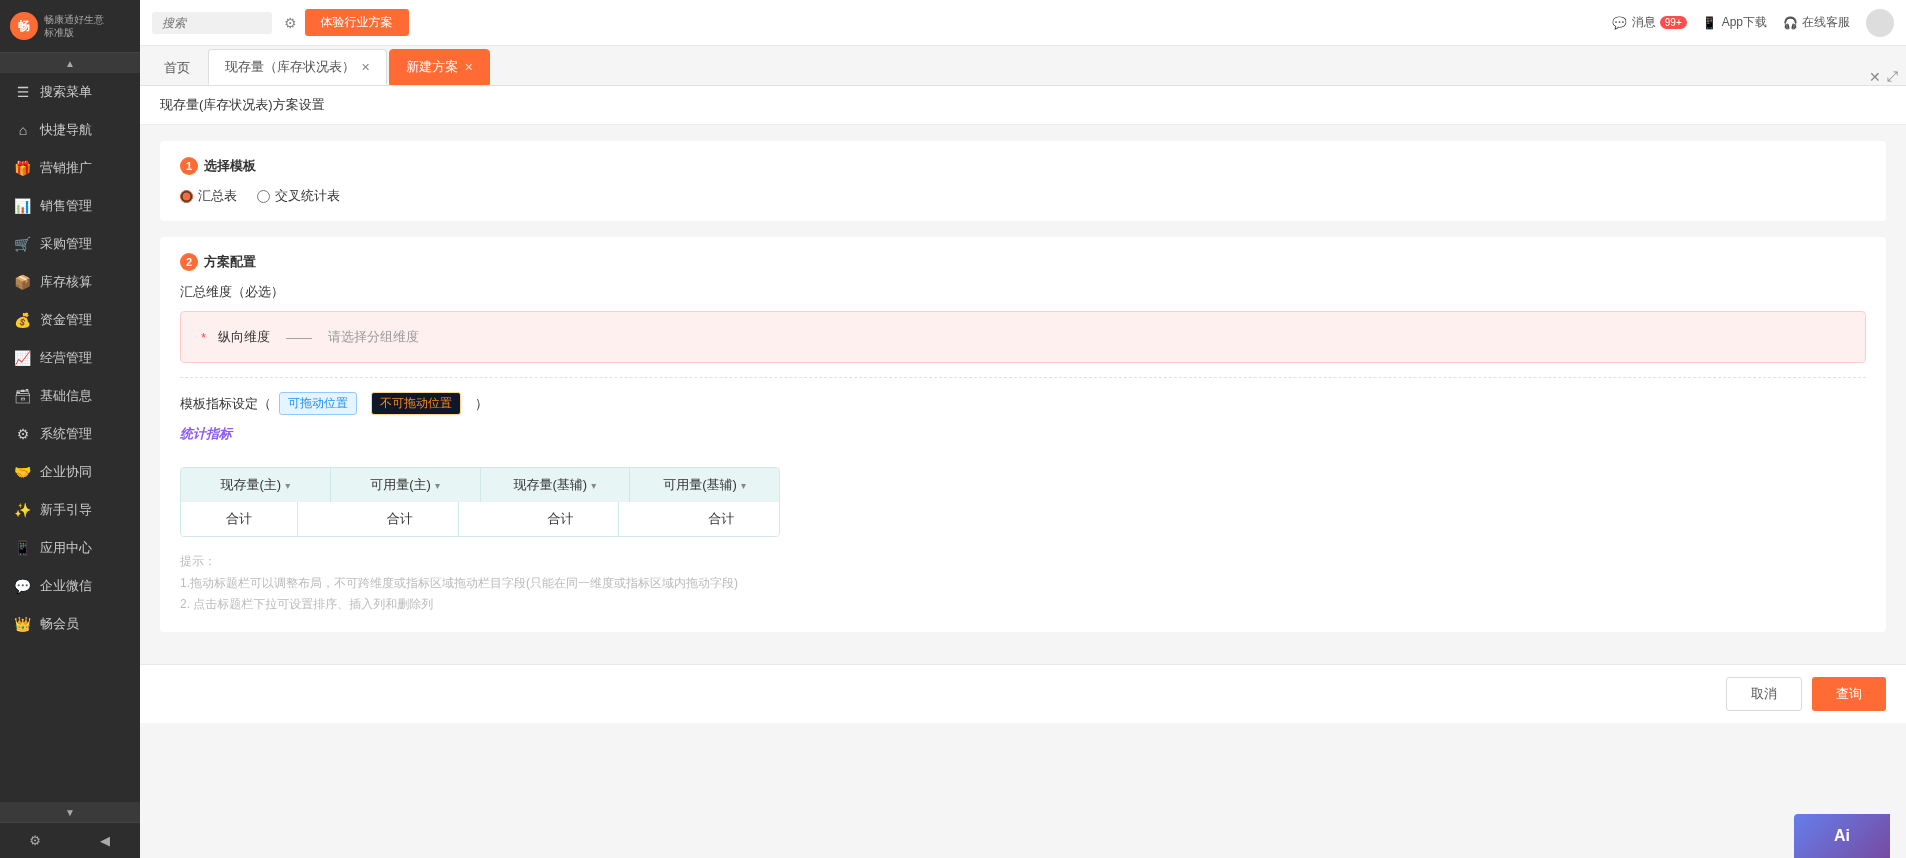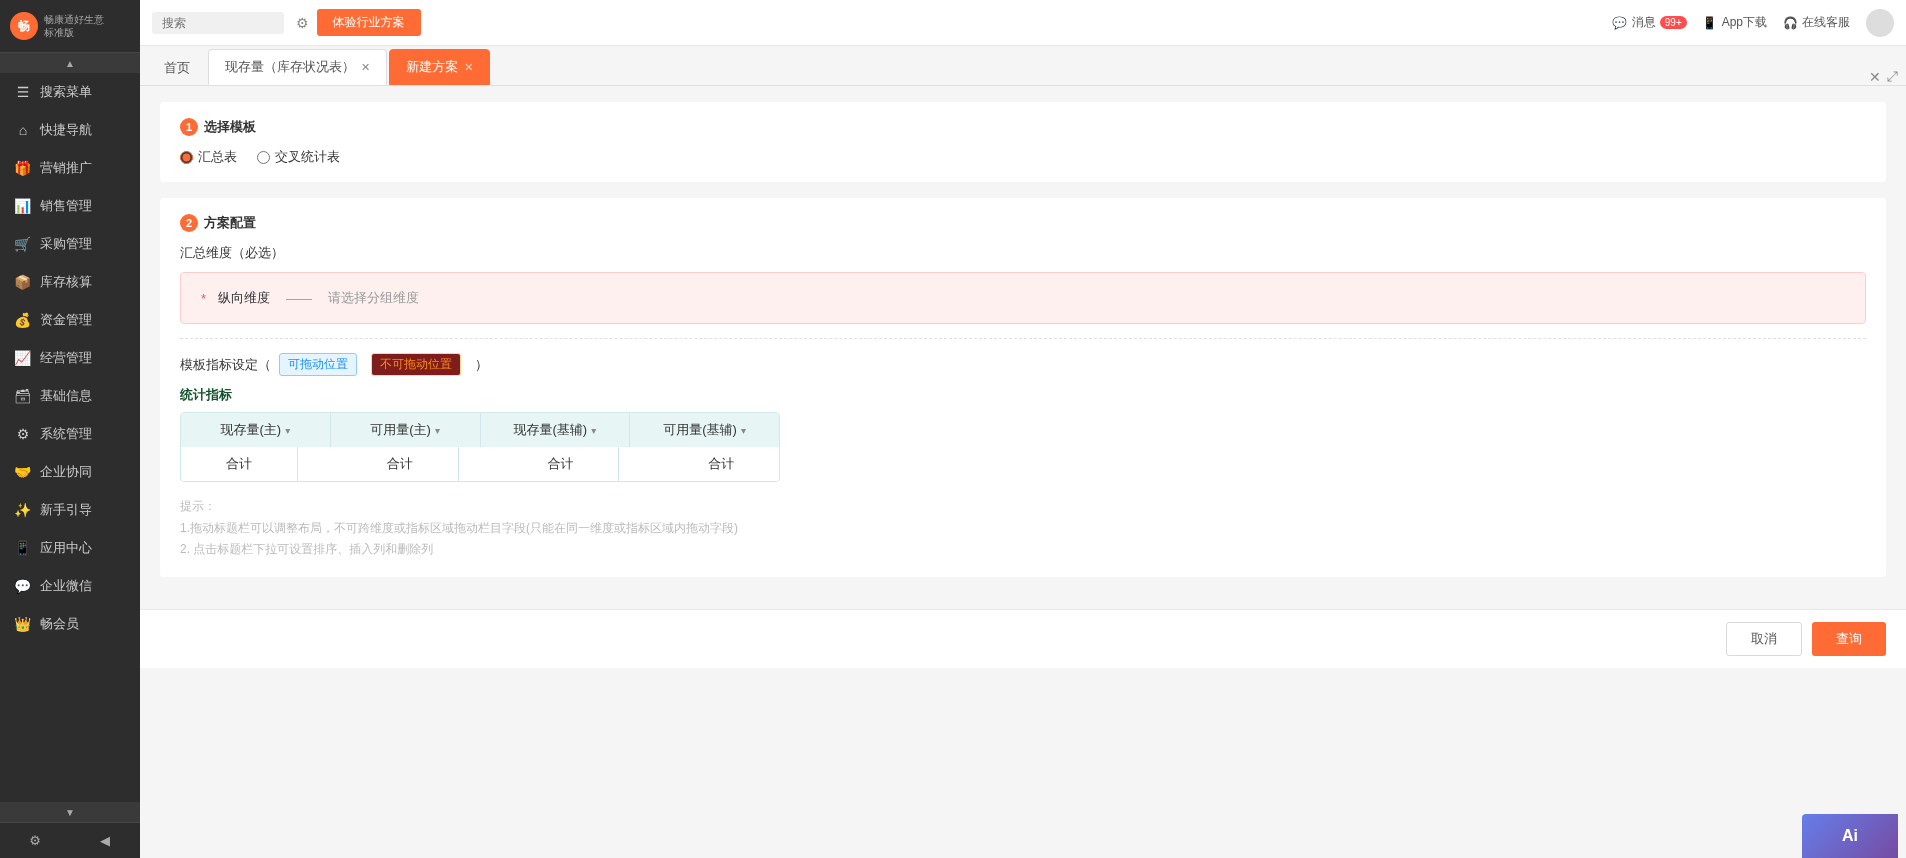--- a/index.html
+++ b/index.html
@@ -63,21 +63,22 @@
     .topbar {
       height: 46px;
       background: #fff;
       border-bottom: 1px solid #e8e8e8;
       display: flex; align-items: center; padding: 0 12px;
       gap: 8px; flex-shrink: 0;
     }
     .topbar-search {
       background: #f0f0f0; border: none; border-radius: 3px;
       padding: 4px 10px; font-size: 12px; color: #737373;
-      width: 132px;
+      width: 120px;
+      font-style: italic;
     }
     .topbar-btn-experience {
       background: #ff6b35; color: white; border: none;
       padding: 5px 16px; border-radius: 3px; cursor: pointer;
       font-size: 12px;
     }
     .topbar-gear { color: #888; cursor: pointer; font-size: 14px; margin-left: 4px; }
     .topbar-right { margin-left: auto; display: flex; align-items: center; gap: 16px; }
     .topbar-right-item { display: flex; align-items: center; gap: 4px; font-size: 12px; color: #555; cursor: pointer; }
     .badge { background: #ff4d4f; color: white; border-radius: 10px; padding: 1px 5px; font-size: 10px; }
@@ -156,24 +157,24 @@
     .field-placeholder { color: #999; font-size: 13px; }
 
     
     .indicator-settings { margin-top: 14px; }
     .indicator-label { display: flex; align-items: center; gap: 8px; font-size: 13px; color: #333; margin-bottom: 10px; font-family: Liberation Mono, monospace; }
     .indicator-chip {
       display: inline-block; padding: 2px 8px; border-radius: 3px;
       font-size: 12px; margin-right: 6px;
     }
     .chip-draggable { background: #e6f4ff; color: #1890ff; border: 1px solid #91caff; }
-    .chip-fixed { background: #7f1d1d; color: #fa8c16; border: 1px solid #ffd591; }
-
-    
-    .stats-label { font-size: 13px; color: #14532d; font-weight: bold; margin-bottom: 8px; }
+    .chip-fixed { background: #0f172a; color: #fa8c16; border: 1px solid #ffd591; }
+
+    
+    .stats-label { font-size: 13px; color: #8b5cf6; font-weight: bold; margin-bottom: 24px; font-style: italic; }
     .stats-table { border: 1px solid #d0e8e8; border-radius: 4px; overflow: hidden; width: 600px; }
     .stats-header { display: flex; background: #e8f5f5; }
     .stats-header-cell {
       flex: 1; padding: 8px 19px;
       display: flex; align-items: center; justify-content: center;
       border-right: 1px solid #d0e8e8;
       font-size: 13px; color: #333; gap: 4px;
     }
     .stats-header-cell:last-child { border-right: none; }
     .stats-body { display: flex; background: #fff; gap: 44px; }
@@ -209,21 +210,21 @@
       padding: 7px 24px; background: #ff6b35; color: white;
       border: none; border-radius: 3px; cursor: pointer; font-size: 13px;
     }
     .win-btn { cursor: pointer; font-size: 14px; color: #888; }
 
     
     .sidebar::-webkit-scrollbar { display: none; }
     
     
     .ai-button {
-      position: fixed; bottom: 0; right: 8px;
+      position: fixed; bottom: 0; right: 16px;
       width: 96px; height: 44px;
       background: linear-gradient(135deg, #667eea 0%, #764ba2 100%);
       display: flex; align-items: center; justify-content: center;
       color: white; font-size: 16px; font-weight: bold;
       cursor: pointer; border-radius: 4px 0 0 0;
     }
   </style>
 </head>
 <body>
 
@@ -342,20 +343,23 @@
       <span class="tab-close">✕</span>
     </div>
     <div style="margin-left:auto; display:flex; align-items:center; gap:6px;">
       <span class="win-btn">✕</span>
       <span class="win-btn">⤢</span>
     </div>
   </div>
 
   <div class="content">
 
+    <div class="panel-header">
+      <span>现存量(库存状况表)方案设置</span>
+    </div>
 
     <div class="panel-body">
 
       <div class="section">
         <div class="step-title">
           <span class="step-badge">1</span>
           <span>选择模板</span>
         </div>
         <div class="radio-group">
           <label class="radio-label">

